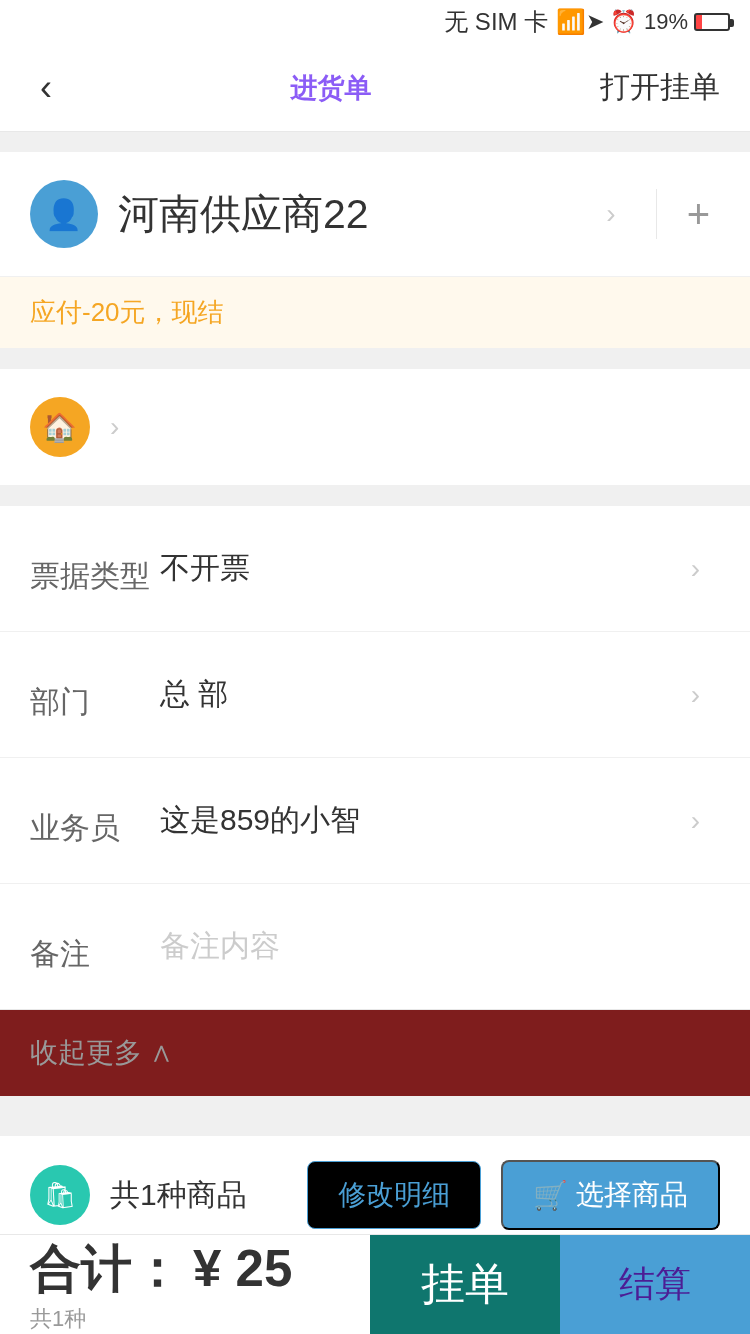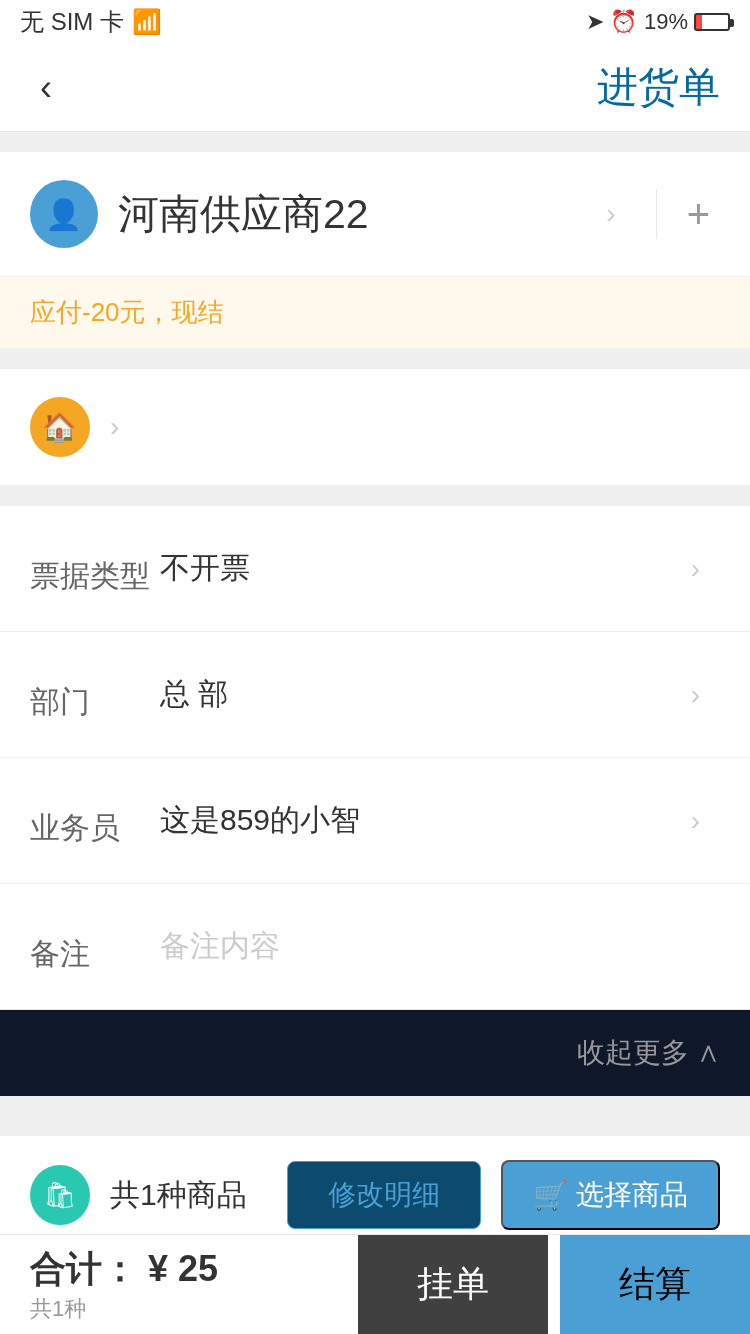--- a/index.html
+++ b/index.html
@@ -12,21 +12,21 @@
       font-size: 28px;
       color: #333;
     }
 
     
     .status-bar {
       height: 44px;
       background: #fff;
       display: flex;
       align-items: center;
-      justify-content: space-between;
+      justify-content: flex-end;
       padding: 8px 20px;
       font-size: 24px;
       color: #333;
     }
     .status-left { display: flex; align-items: center; gap: 8px; }
     .status-center { font-weight: 600; font-size: 28px; }
     .status-right { display: flex; align-items: center; gap: 6px; font-size: 22px; }
     .battery-icon {
       display: inline-block;
       width: 36px; height: 18px;
@@ -54,23 +54,23 @@
       padding: 0 30px;
       border-bottom: 1px solid #e8e8e8;
     }
     .nav-back {
       font-size: 36px;
       color: #333;
       cursor: pointer;
       padding: 10px;
     }
     .nav-title {
-      font-size: 41px;
-      font-weight: 400;
-      color: #0369a1;
+      font-size: 27px;
+      font-weight: 700;
+      color: #8b5cf6;
     }
     .nav-action {
       font-size: 30px;
       color: #333;
       cursor: pointer;
     }
 
     
     .section-gap {
       height: 20px;
@@ -174,23 +174,23 @@
       color: #333;
     }
     .form-placeholder {
       flex: 1;
       font-size: 30px;
       color: #ccc;
     }
 
     
     .collapse-bar {
-      background: #0f172a;
+      background: #7f1d1d;
       padding: 24px 30px;
-      text-align: right;
+      text-align: left;
       font-size: 28px;
       color: #999;
       border-top: 1px solid #e8e8e8;
       cursor: pointer;
     }
 
     
     .products-header {
       background: #fff;
       display: flex;
@@ -209,22 +209,22 @@
       flex-shrink: 0;
     }
     .products-count {
       flex: 1;
       font-size: 30px;
       color: #333;
     }
     .btn-outline {
       border: 1px solid #4a9fd5;
       color: #4a9fd5;
-      background: #0c4a6e;
-      padding: 14px 40px;
+      background: #000000;
+      padding: 14px 30px;
       border-radius: 8px;
       font-size: 28px;
       cursor: pointer;
     }
     .btn-primary {
       background: #4a9fd5;
       color: #fff;
       padding: 14px 30px;
       border-radius: 8px;
       font-size: 28px;
@@ -298,50 +298,49 @@
     .total-section {
       flex: 1;
       padding: 0 30px;
     }
     .total-amount {
       font-size: 36px;
       color: #333;
     }
     .total-amount span {
       font-weight: 700;
-      font-size: 36px;
+      font-size: 51px;
     }
     .total-count {
       font-size: 22px;
       color: #999;
     }
     .btn-pending {
       width: 190px;
       height: 100px;
-      background: #404040;
+      background: #0f766e;
       color: #fff;
-      font-size: 36px;
+      font-size: 44px;
       display: flex;
       align-items: center;
       justify-content: center;
       cursor: pointer;
       flex-shrink: 0;
     }
     .btn-settle {
       width: 190px;
       height: 100px;
       background: #4a9fd5;
-      color: #000000;
+      color: #4c1d95;
       font-size: 36px;
       display: flex;
       align-items: center;
       justify-content: center;
       cursor: pointer;
       flex-shrink: 0;
-      margin-left: 12px;
     }
   </style>
 </head>
 <body>
 
 <div class="status-bar">
   <div class="status-left">
     <span>无 SIM 卡</span>
     <span>📶</span>
   </div>
@@ -349,20 +348,21 @@
     <span>➤</span>
     <span>⏰</span>
     <span>19%</span>
     <span class="battery-icon"></span>
   </div>
 </div>
 
 <div class="nav-bar">
   <div class="nav-back">‹</div>
   <div class="nav-title">进货单</div>
+  <div class="nav-action">打开挂单</div>
 </div>
 
 <div class="section-gap"></div>
 <div class="card">
   <div class="supplier-row">
     <div class="supplier-avatar">
       <span>👤</span>
     </div>
     <span class="supplier-name">河南供应商22</span>
     <span class="chevron-right">›</span>

